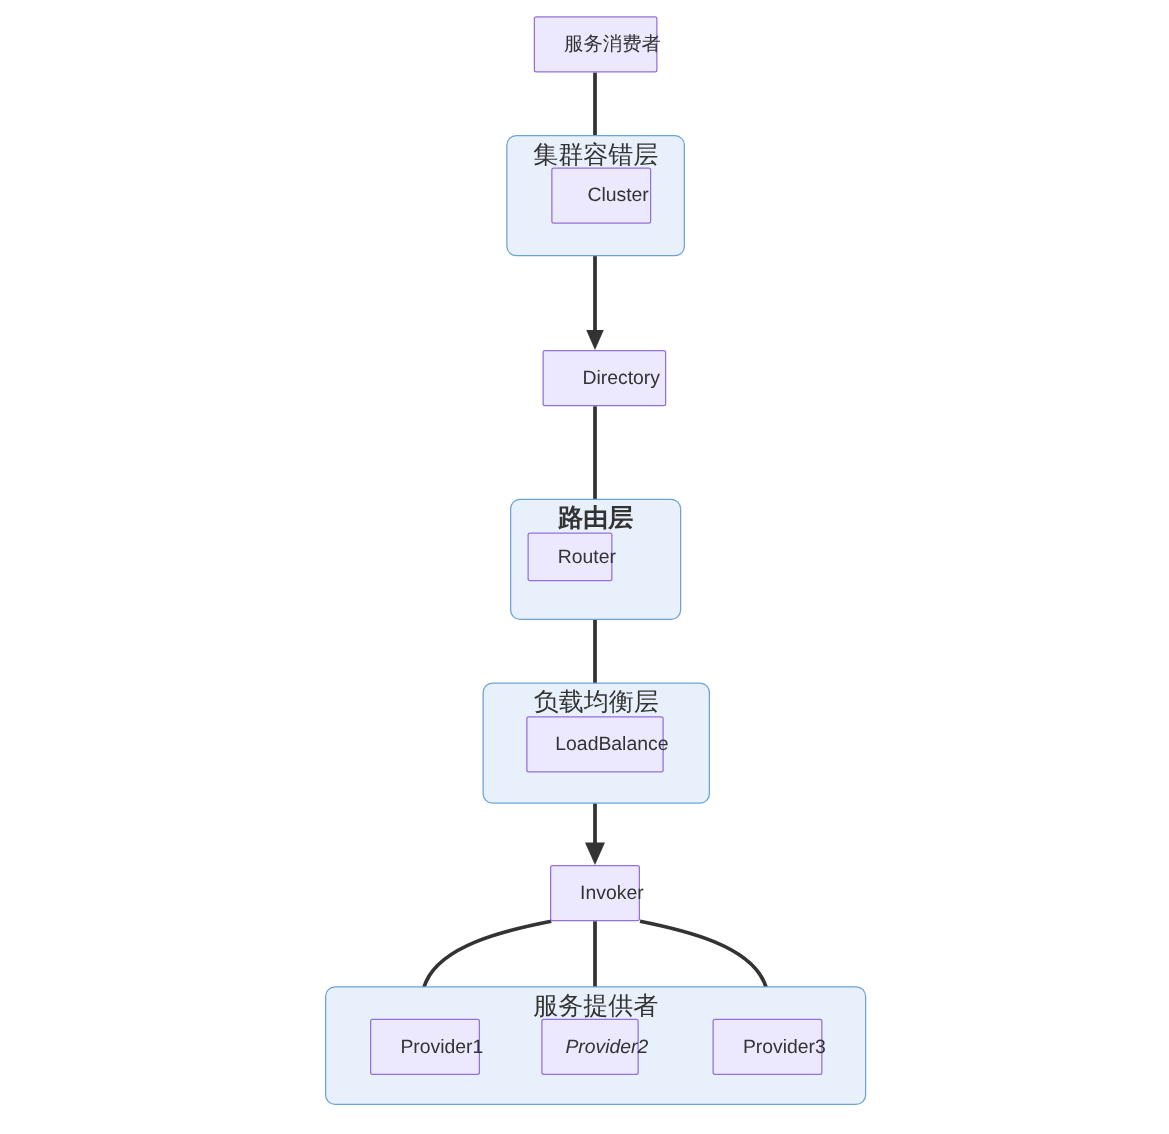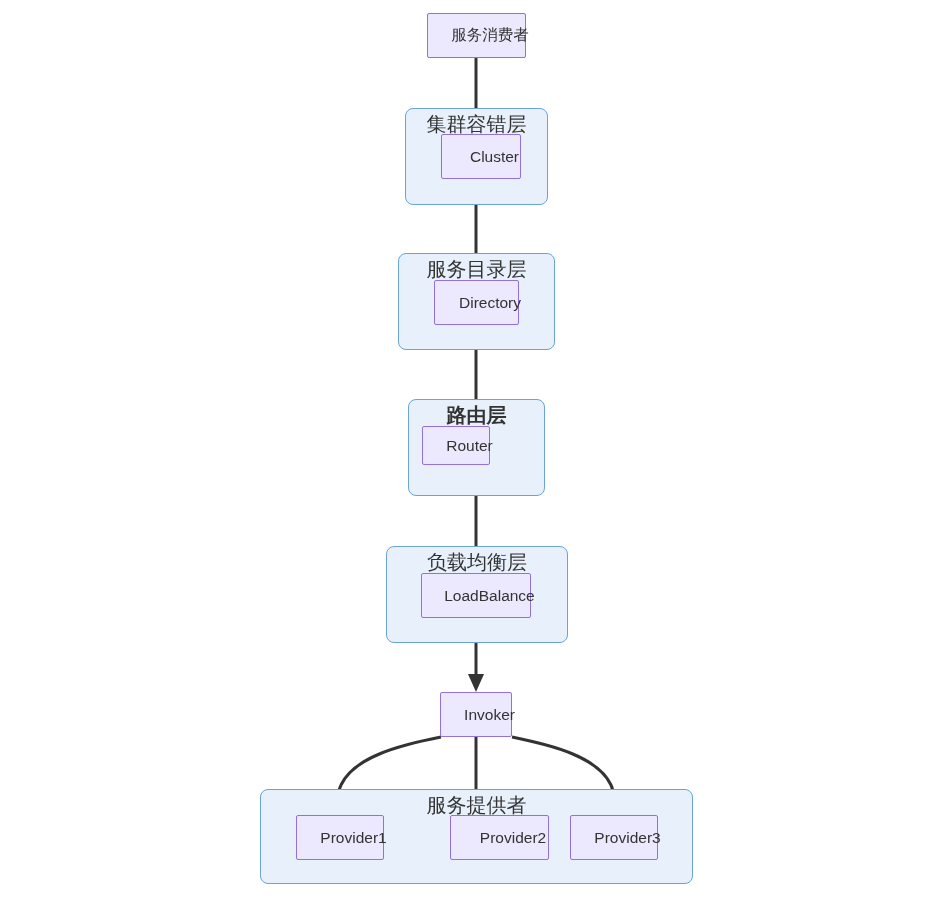--- a/index.html
+++ b/index.html
@@ -103,47 +103,44 @@
     <polygon class="arrow-head" points="476,815 468,798 484,798"></polygon>
 
     <path class="edge-path" d="M512,737 C552,745 598,757 611,785 C615,793 613,798 613,807"></path>
     <polygon class="arrow-head" points="613,815 605,798 621,798"></polygon>
   </svg>
 
   <div class="subgraph" style="left:405px; top:108px; width:143px; height:97px;">
     <div class="subgraph-title">集群容错层</div>
   </div>
 
-  <div class="subgraph" style="left:398px; top:253px; width:157px; height:97px;">
-    <div class="subgraph-title">服务目录层</div>
-  </div>
 
   <div class="subgraph" style="left:408px; top:399px; width:137px; height:97px;font-weight:bold;">
     <div class="subgraph-title">路由层</div>
   </div>
 
   <div class="subgraph" style="left:386px; top:546px; width:182px; height:97px;">
     <div class="subgraph-title">负载均衡层</div>
   </div>
 
   <div class="subgraph" style="left:260px; top:789px; width:433px; height:95px;">
     <div class="subgraph-title">服务提供者</div>
   </div>
 
   <div class="node" style="left:427px; top:13px; width:99px; height:45px;">服务消费者</div>
 
   <div class="node" style="left:441px; top:134px; width:80px; height:45px;text-align:center;">Cluster</div>
 
-  <div class="node" style="left:434px; top:280px; width:85px; height:45px;">Directory</div>
+  <div class="node" style="left:434px; top:280px; width:99px; height:45px;">Directory</div>
 
   <div class="node" style="left:422px; top:426px; width:68px; height:39px;text-align:right;">Router</div>
 
   <div class="node" style="left:421px; top:573px; width:110px; height:45px;">LoadBalance</div>
 
   <div class="node" style="left:440px; top:692px; width:72px; height:45px;">Invoker</div>
 
   <div class="node" style="left:296px; top:815px; width:88px; height:45px;">Provider1</div>
 
-  <div class="node" style="left:450px; top:815px; width:99px; height:45px;">Provider2</div>
+  <div class="node" style="left:433px; top:815px; width:78px; height:45px;font-style:italic;">Provider2</div>
 
   <div class="node" style="left:570px; top:815px; width:88px; height:45px;">Provider3</div>
 
 </div>
 
 </body></html>

